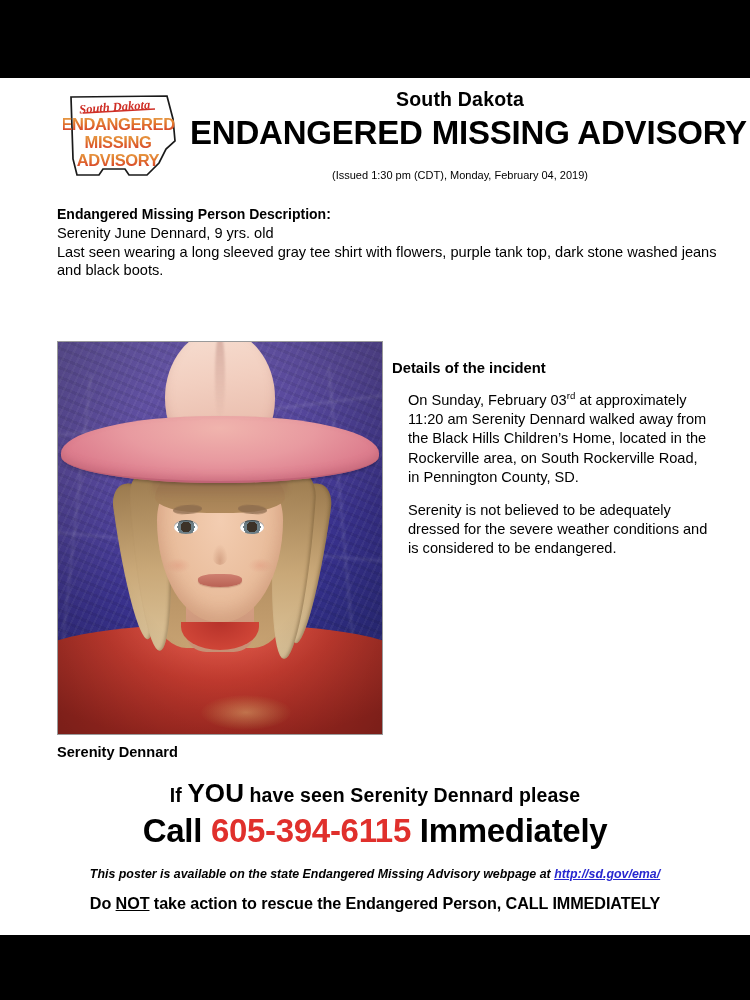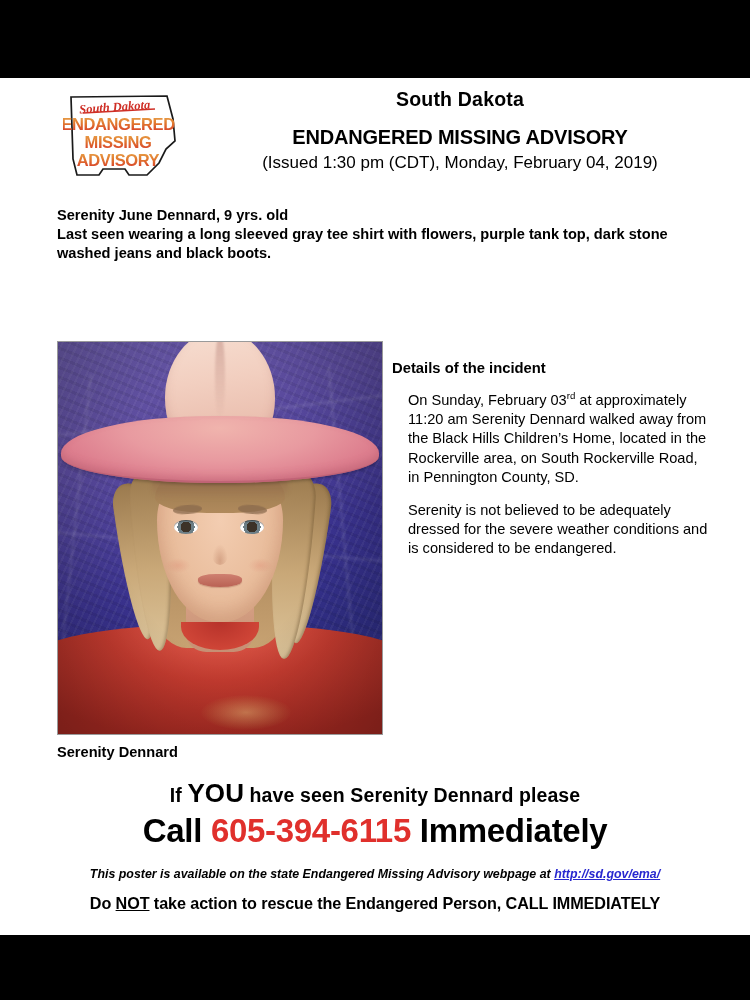--- a/index.html
+++ b/index.html
@@ -49,43 +49,43 @@
     width: 540px;
     text-align: center;
   }
   #state-name {
     font-size: 19.5px;
     font-weight: bold;
     letter-spacing: .2px;
     line-height: 1.16;
   }
   #advisory-title {
-    font-size: 20px;
+    font-size: 33px;
     font-weight: bold;
     letter-spacing: -.2px;
     line-height: 1.18;
+    margin-top: 3px;
+    white-space: nowrap;
+  }
+  #issued-line {
+    font-size: 11px;
+    line-height: 1.3;
     margin-top: 15px;
-    white-space: nowrap;
-  }
-  #issued-line {
-    font-size: 17px;
-    line-height: 1.3;
-    margin-top: 3px;
   }
 
   
   #description {
     position: absolute;
     left: 57px; top: 128px;
     width: 660px;
     font-size: 14.6px;
     line-height: 1.285;
   }
   #desc-heading { font-weight: bold; font-size: 14px; }
-  .desc-line { white-space: pre-wrap; font-weight: bold; }
+  .desc-line { white-space: pre-wrap; }
 
   
   #photo-frame {
     position: absolute;
     left: 57px; top: 263px;
     width: 326px; height: 394px;
     border: 1px solid #9a9a9a;
     overflow: hidden;
     background: #46379a;
   }
@@ -348,20 +348,21 @@
       </div>
 
       <div id="header-text">
         <div id="state-name">South Dakota</div>
         <div id="advisory-title">ENDANGERED MISSING ADVISORY</div>
         <div id="issued-line">(Issued 1:30 pm (CDT), Monday, February 04, 2019)</div>
       </div>
     </div>
 
     <div id="description">
+      <div id="desc-heading">Endangered Missing Person Description:</div>
       <div class="desc-line">Serenity June Dennard, 9 yrs. old</div>
       <div class="desc-line">Last seen wearing a long sleeved gray tee shirt with flowers, purple tank top, dark stone washed jeans and black boots.</div>
     </div>
 
     <div id="photo-frame">
       <div id="photo-canvas">
         <div class="bg-base"></div>
         <div class="bg-tex"></div>
         <div class="bg-fold" style="left:-5%;top:18%;width:115%;height:3px;transform:rotate(-7deg);"></div>
         <div class="bg-fold" style="left:-5%;top:52%;width:115%;height:3px;transform:rotate(5deg);"></div>

